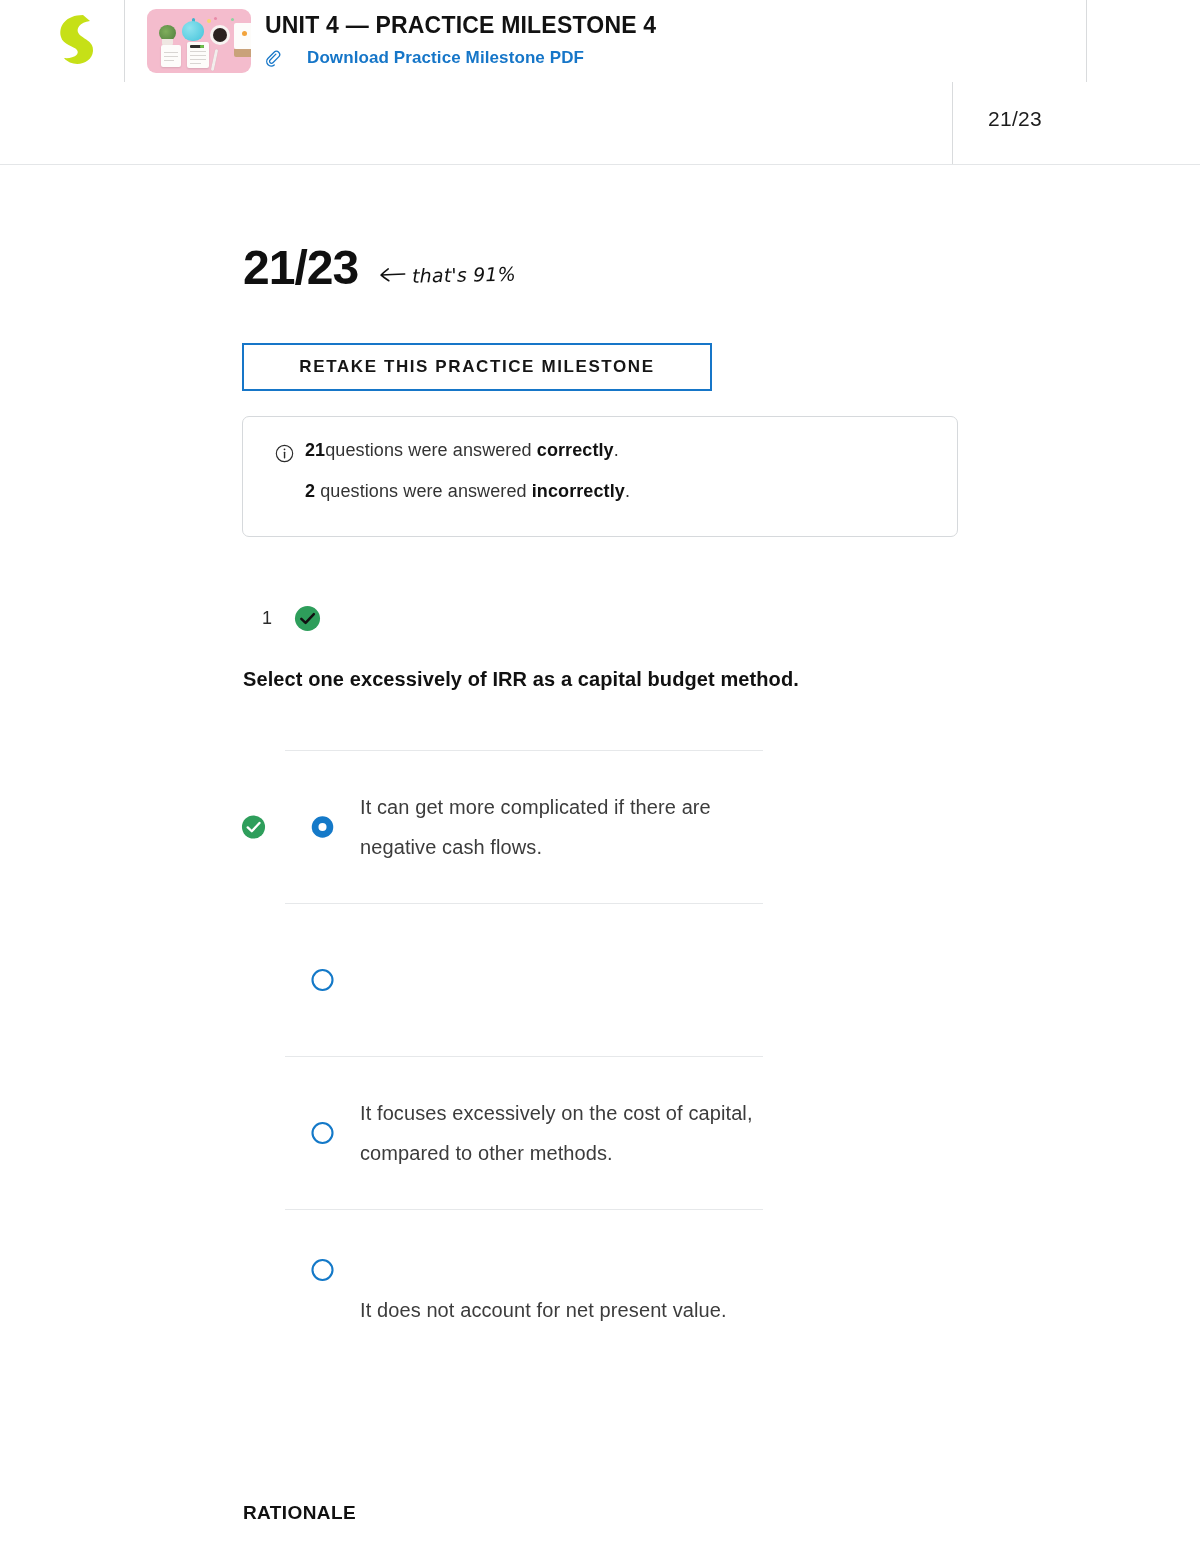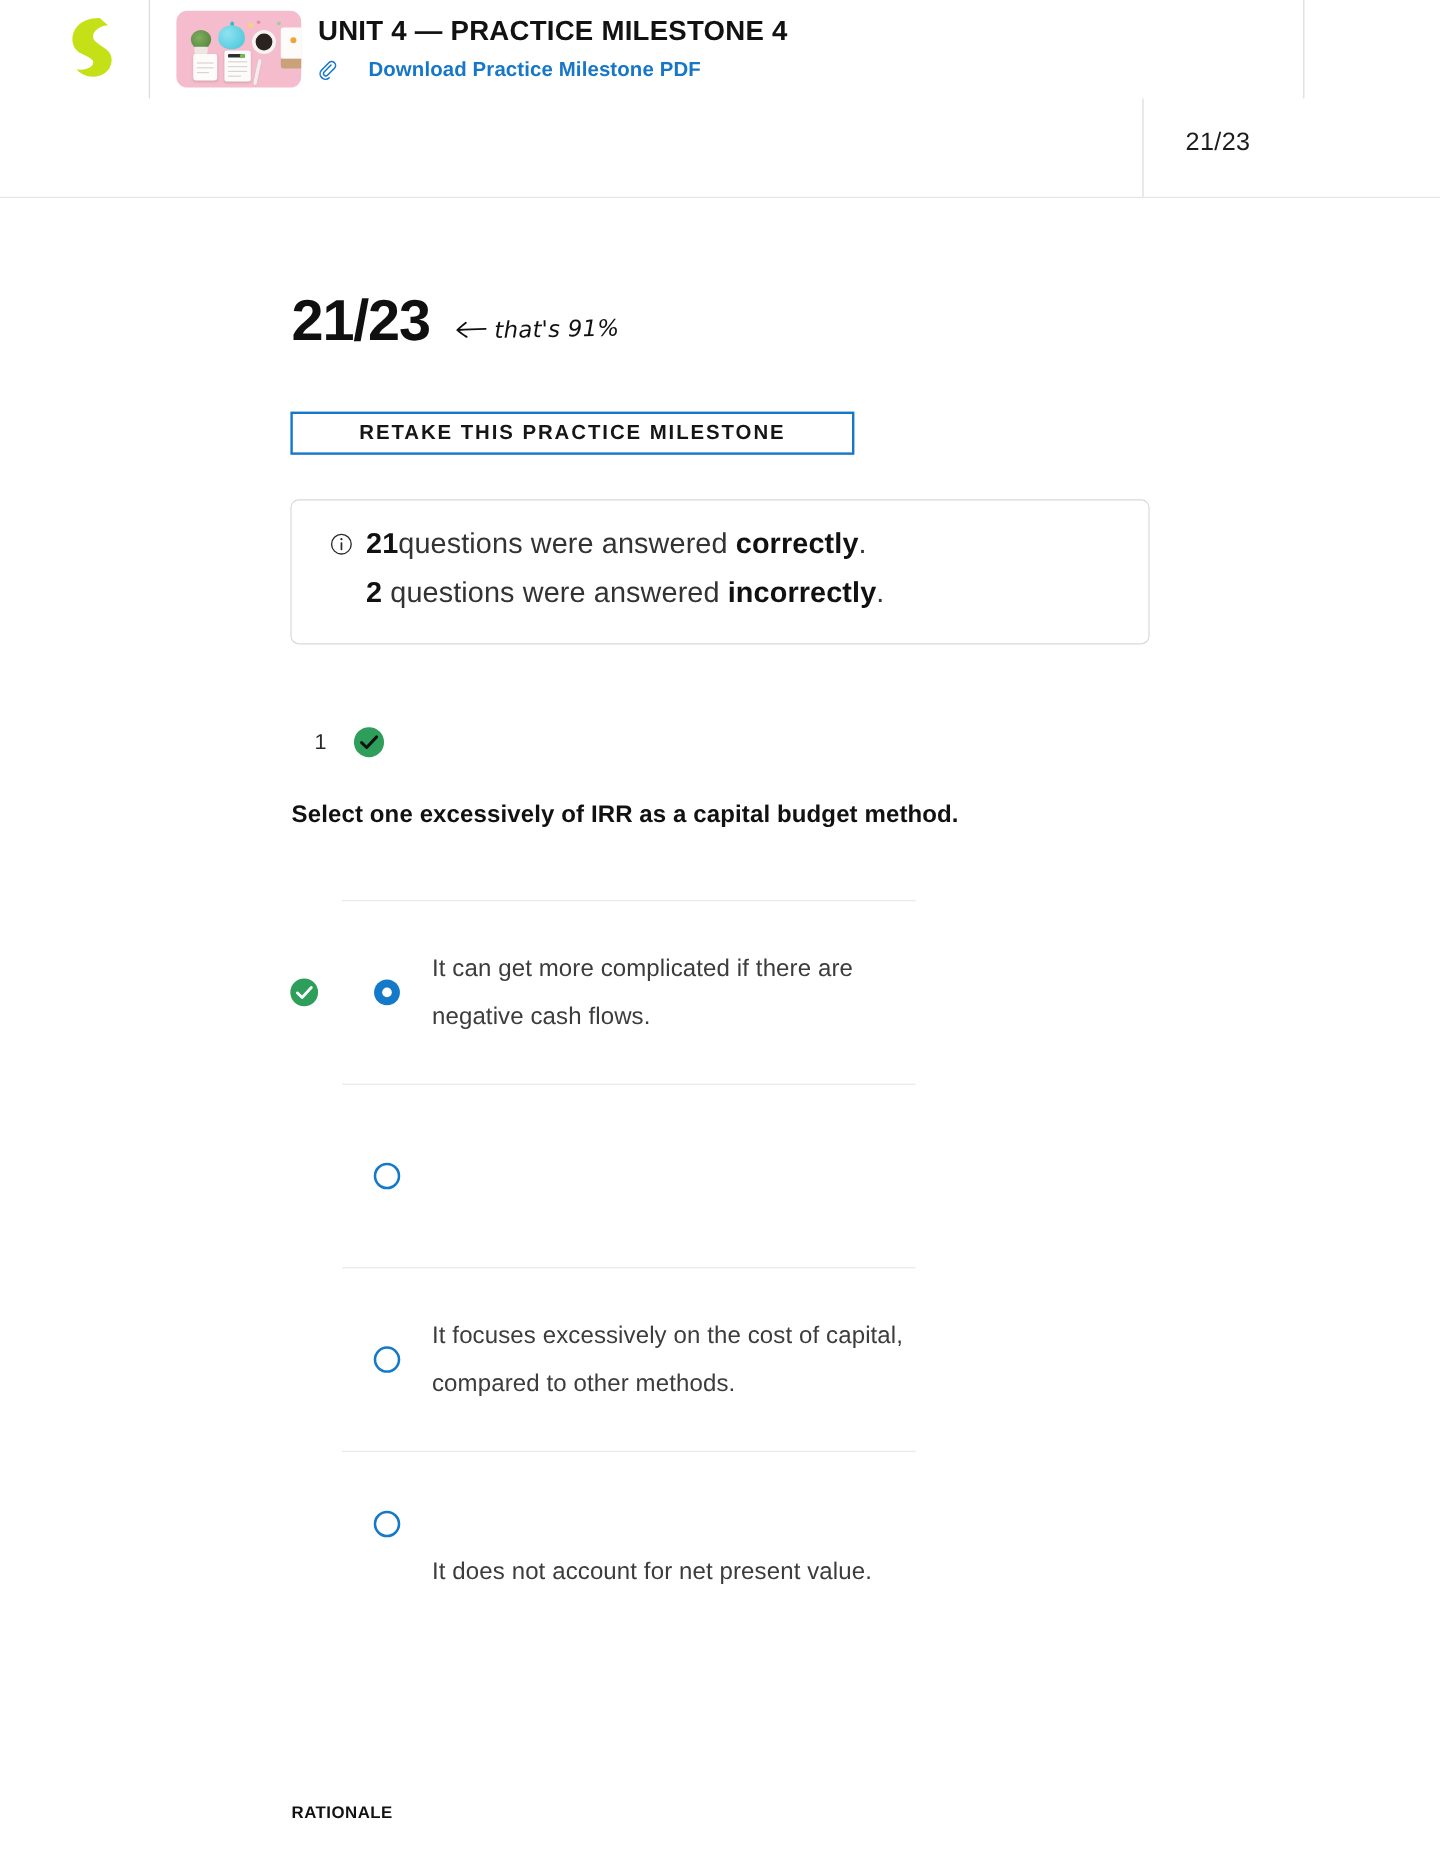--- a/index.html
+++ b/index.html
@@ -98,39 +98,39 @@
     display:flex;align-items:center;gap:4px;
     font-family:"DejaVu Sans",sans-serif;
     font-size:19px;color:#111;
     transform:rotate(-1.2deg);
   }
   .hw-arrow{display:block;width:32px;height:20px;}
   .hw-text{font-style:italic;font-weight:500;letter-spacing:.2px;}
 
   .retake-btn{
     position:absolute;left:242px;top:178px;
-    width:470px;height:36px;
+    width:470px;height:48px;
     border:2px solid #1676c8;
     background:#ffffff;
     box-sizing:border-box;
     display:flex;align-items:center;justify-content:center;
     font-size:17px;font-weight:bold;letter-spacing:1.6px;color:#161616;
     cursor:pointer;
   }
 
   .info-box{
     position:absolute;left:242px;top:251px;
     width:716px;height:121px;
     border:1px solid #d6d9dc;border-radius:7px;
     background:#ffffff;box-sizing:border-box;
   }
   .info-icon{position:absolute;left:32px;top:27px;width:19px;height:19px;}
   .info-line{
     position:absolute;left:62px;
-    font-size:24px;color:#333333;letter-spacing:.1px;white-space:nowrap;
+    font-size:18px;color:#333333;letter-spacing:.1px;white-space:nowrap;
   }
   .info-line.l1{top:23px;}
   .info-line.l2{top:64px;}
   .info-line b{color:#111;font-weight:bold;}
 
   .q-numrow{
     position:absolute;left:262px;top:440px;
     display:flex;align-items:center;gap:22px;
   }
   .q-num{font-size:18px;color:#2b2b2b;}
@@ -158,21 +158,21 @@
     position:absolute;left:25px;top:50%;transform:translateY(-50%);
     width:25px;height:25px;
   }
   .opt .opt-text{
     margin-left:75px;margin-right:8px;
     font-size:20px;line-height:40px;color:#3c3c3c;letter-spacing:.1px;
   }
 
   .rationale{
     position:absolute;left:243px;top:1337px;
-    font-size:14px;font-weight:bold;letter-spacing:.4px;color:#111;
+    font-size:19px;font-weight:bold;letter-spacing:.4px;color:#111;
   }
 </style>
 </head>
 <body>
 
 <div class="header">
 
   <div class="hdr-div-left"></div>
   <div class="hdr-div-right"></div>
   <div class="hdr-div-score"></div>

